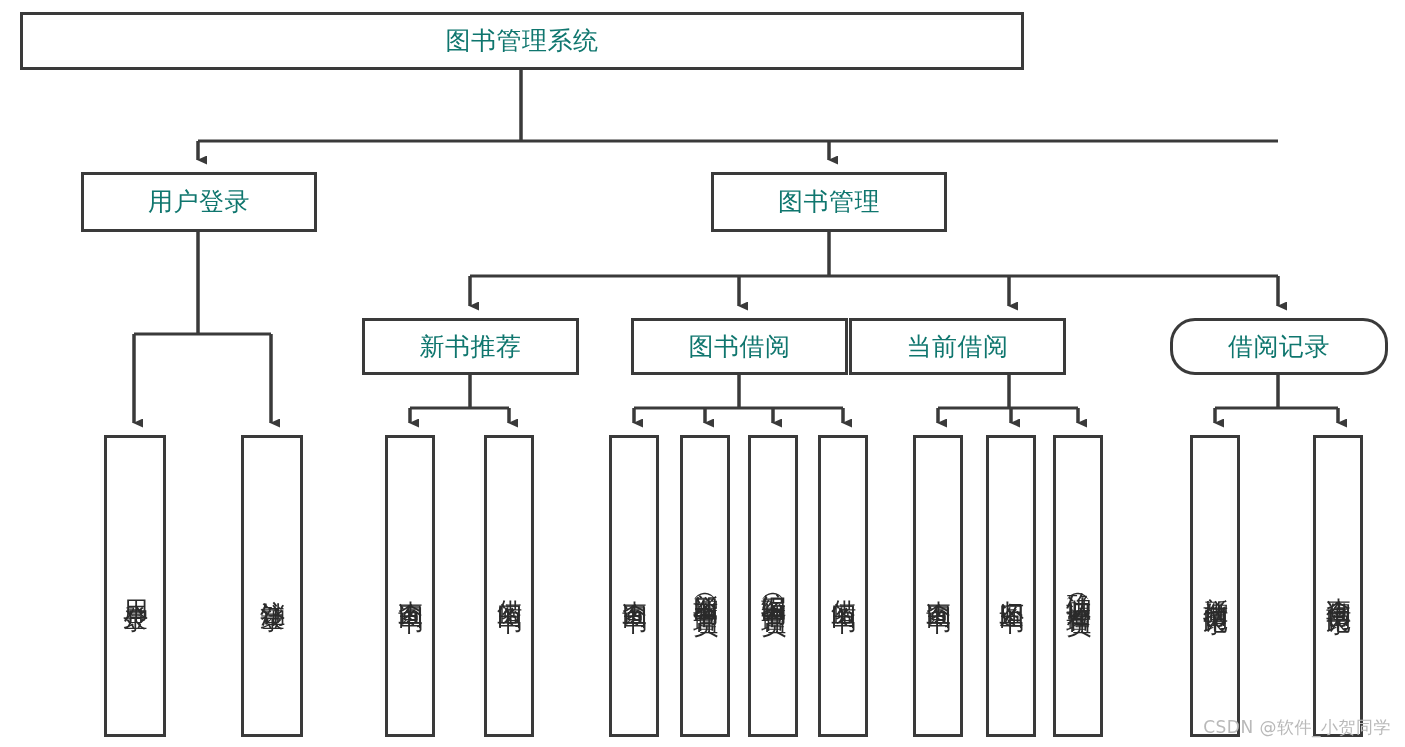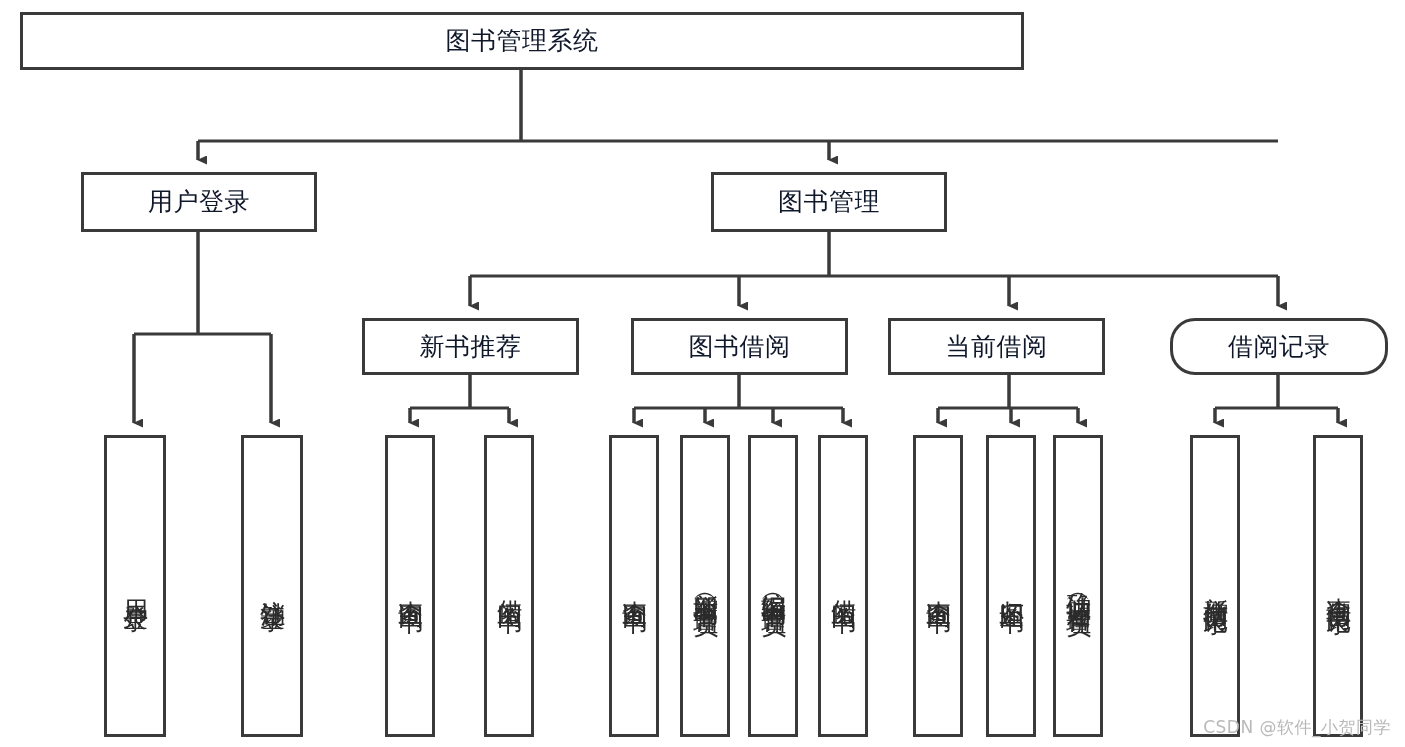--- a/index.html
+++ b/index.html
@@ -29,21 +29,21 @@
     box-sizing: border-box;
     background: #ffffff;
     border: 3px solid #3a3a3a;
     display: flex;
     align-items: center;
     justify-content: center;
     overflow: hidden;
   }
   .node-label-h {
     font-size: 25px;
-    color: #0f172a;
+    color: #0f766e;
     line-height: 1.1;
     letter-spacing: 0.5px;
     white-space: nowrap;
     text-align: center;
   }
   .node-box.leaf {
     border-width: 3px;
   }
   .node-label-v {
     writing-mode: vertical-rl;
@@ -150,21 +150,21 @@
   </div>
 
   <div class="node-box" style="left:631px; top:318px; width:217px; height:57px;">
     <span class="node-label-h">图书借阅</span>
   </div>
 
   <div class="node-box" style="left:362px; top:318px; width:217px; height:57px;">
     <span class="node-label-h">新书推荐</span>
   </div>
 
-  <div class="node-box" style="left:888px; top:318px; width:217px; height:57px;">
+  <div class="node-box" style="left:849px; top:318px; width:217px; height:57px;">
     <span class="node-label-h">当前借阅</span>
   </div>
 
   <div class="node-box" style="left:1170px; top:318px; width:218px; height:57px;border-radius:25px;">
     <span class="node-label-h">借阅记录</span>
   </div>
 
   <div class="node-box leaf" style="left:104px; top:435px; width:62px; height:302px;">
     <span class="node-label-v">用户登录</span>
   </div>

